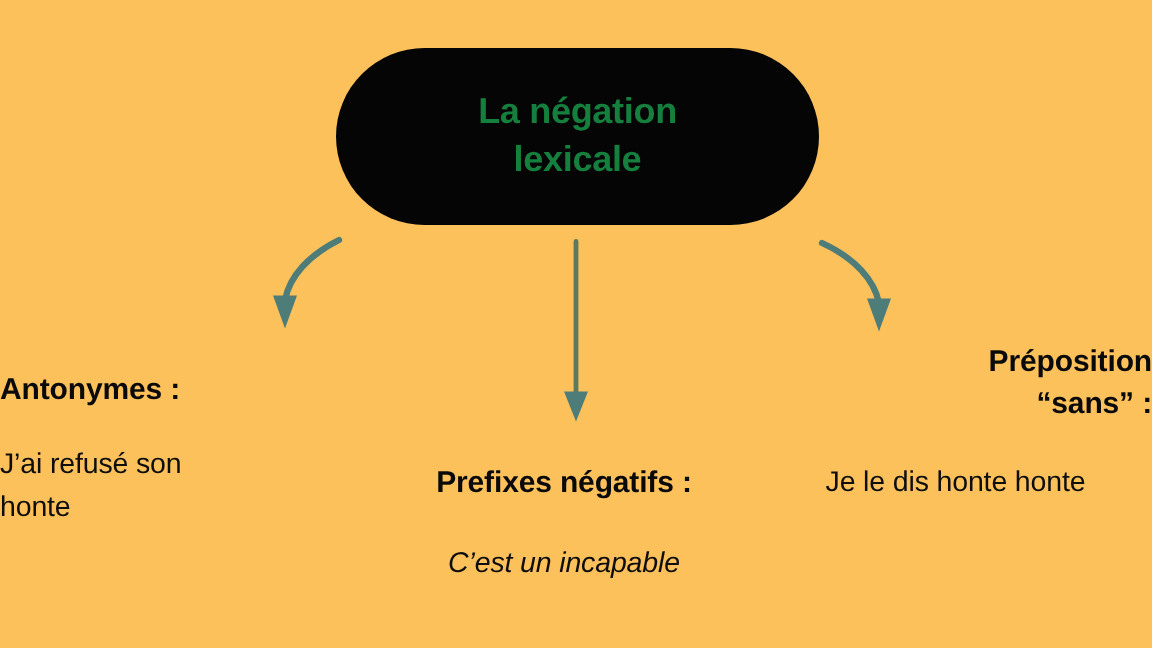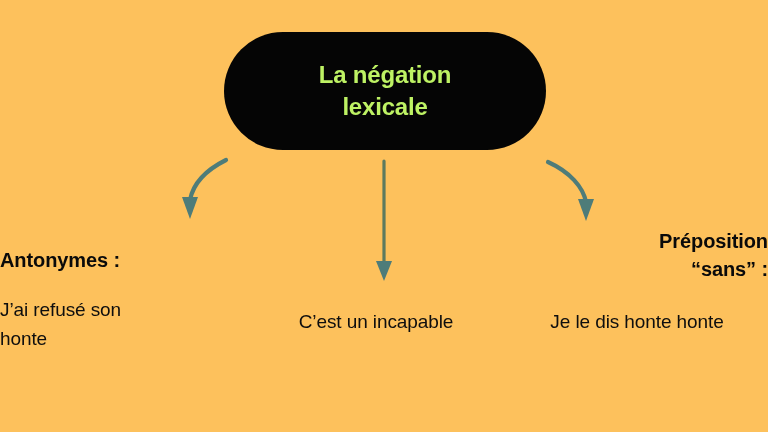--- a/index.html
+++ b/index.html
@@ -28,21 +28,21 @@
     top: 32px;
     width: 322px;
     height: 118px;
     background: #050505;
     border-radius: 59px;
     display: flex;
     align-items: center;
     justify-content: center;
   }
   .title-node .title-text {
-    color: #bef264;
+    color: #15803d;
     font-size: 24px;
     font-weight: bold;
     line-height: 1.32;
     text-align: center;
     letter-spacing: -0.2px;
     white-space: pre-line;
   }
 
   
   .arrows {
@@ -87,20 +87,22 @@
   }
 
   
   #branch-prefixes {
     left: 248px;
     top: 308px;
     width: 256px;
     text-align: center;
   }
   #branch-prefixes .branch-example {
+    margin-top: 26px;
+    font-style: italic;
   }
 
   
   #branch-preposition {
     left: 506px;
     top: 227px;
     width: 262px;
     text-align: center;
   }
   #branch-preposition .branch-title {
@@ -141,20 +143,21 @@
     </g>
   </svg>
 
   <div class="branch" id="branch-antonymes">
     <div class="branch-title">Antonymes :</div>
     <div class="branch-example">J’ai refusé son
 honte</div>
   </div>
 
   <div class="branch" id="branch-prefixes">
+    <div class="branch-title">Prefixes négatifs :</div>
     <div class="branch-example">C’est un incapable</div>
   </div>
 
   <div class="branch" id="branch-preposition">
     <div class="branch-title">Préposition
 “sans” :</div>
     <div class="branch-example">Je le dis honte honte</div>
   </div>
 
 </div>

